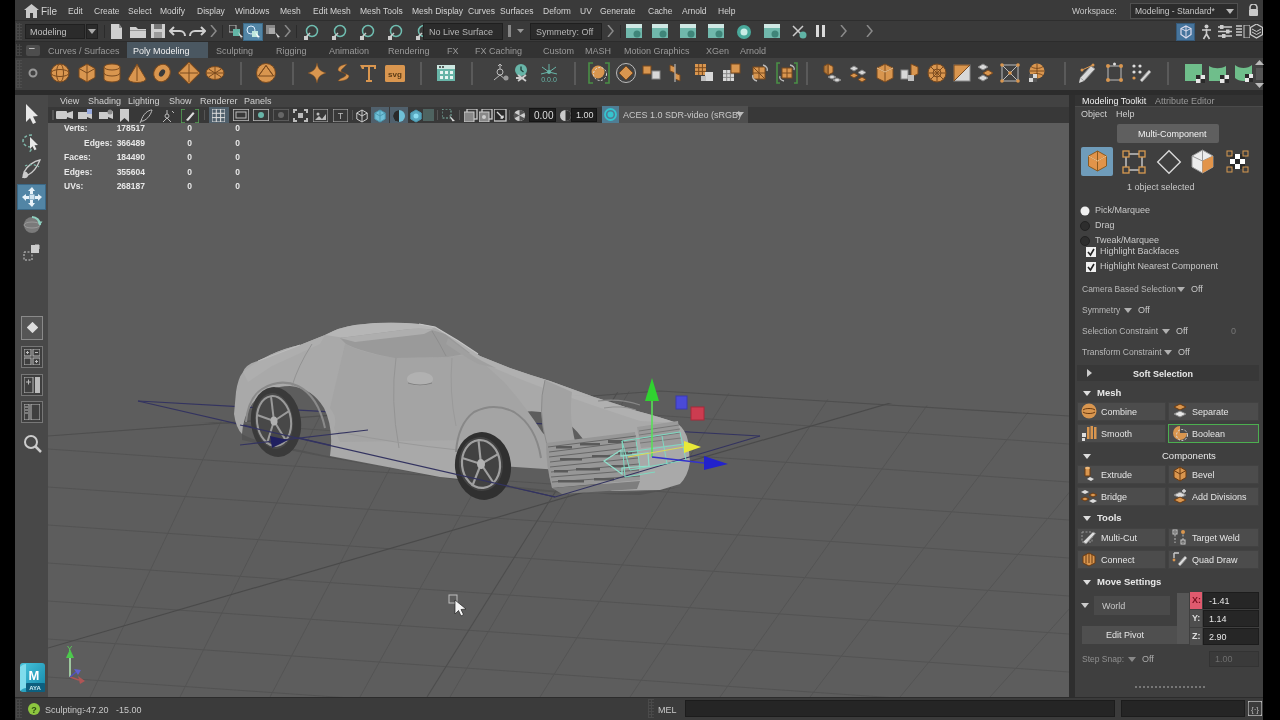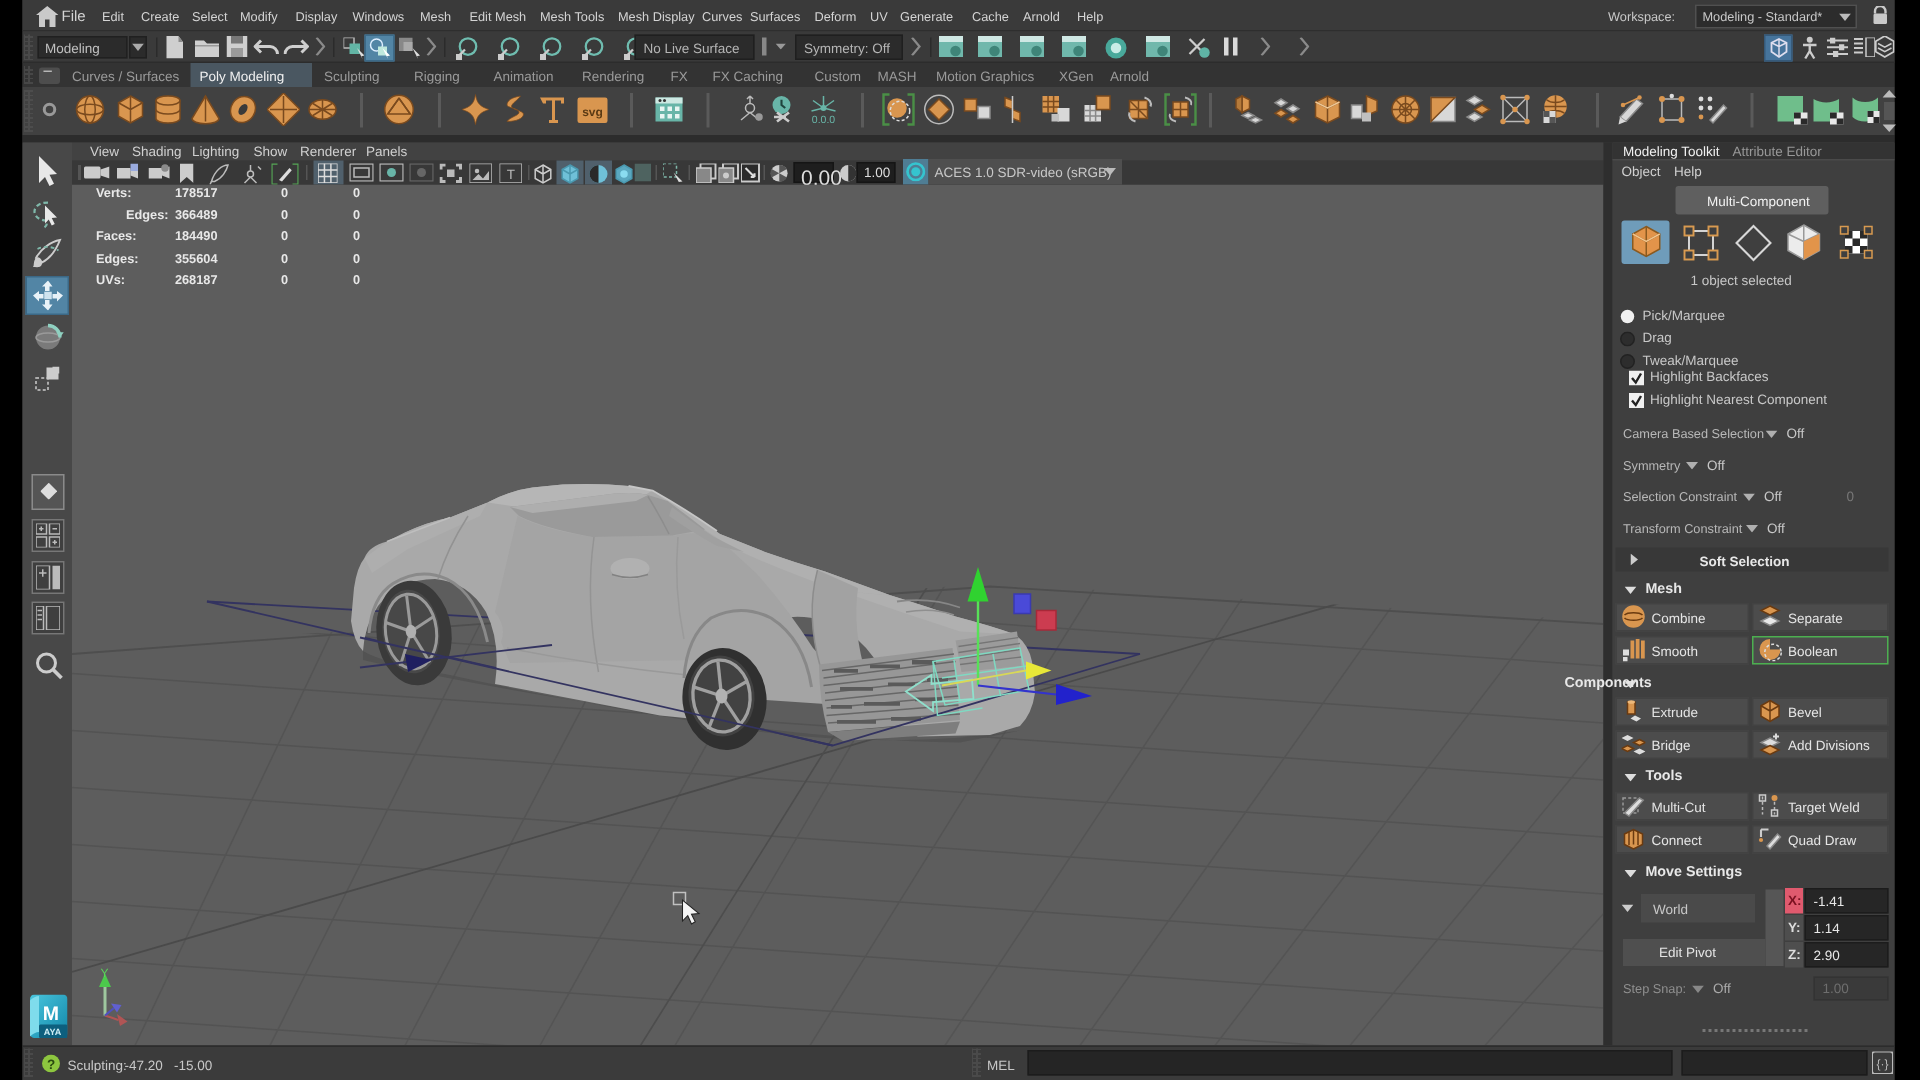--- a/index.html
+++ b/index.html
@@ -624,21 +624,21 @@
 <svg class="abs" style="left:494px;top:109px" width="13" height="13">
     <rect x="0" y="0" width="12" height="12" fill="#2a2a2a" stroke="#ccc" stroke-width="1.3"></rect>
     <path d="M3 3l6 6M9 9h-2.5M9 9V6.5" stroke="#ddd" stroke-width="1.4"></path>
   </svg>
 <div class="abs" style="left:509px;top:110px;width:1px;height:10px;background:#555;"></div>
 <svg class="abs" style="left:513px;top:109px" width="13" height="13" viewBox="0 0 14 14">
     <circle cx="7" cy="7" r="6" fill="#ccc"></circle>
     <path d="M7 7L7 1A6 6 0 0 1 12.5 4zM7 7l5.5 3a6 6 0 0 1-5.5 3zM7 7L1.5 10A6 6 0 0 1 1.5 4z" fill="#555"></path>
   </svg>
 <div class="abs" style="left:529px;top:108px;width:27px;height:14px;background:#1e1e1e;border:1px solid #151515;"></div>
-<div class="abs" style="left:534px;top:110px;font-size:14px;color:#ddd;font-weight:normal;white-space:nowrap;">0.00</div>
+<div class="abs" style="left:534px;top:110px;font-size:10px;color:#ddd;font-weight:normal;white-space:nowrap;">0.00</div>
 <svg class="abs" style="left:559px;top:109px" width="13" height="13">
     <circle cx="6.5" cy="6.5" r="5.5" fill="#ccc"></circle>
     <path d="M6.5 1a5.5 5.5 0 0 1 0 11z" fill="#333"></path>
   </svg>
 <div class="abs" style="left:571px;top:108px;width:26px;height:14px;background:#1e1e1e;border:1px solid #151515;"></div>
 <div class="abs" style="left:576px;top:110px;font-size:9px;color:#ddd;font-weight:normal;white-space:nowrap;">1.00</div>
 <div class="abs" style="left:602px;top:106px;width:17px;height:17px;background:#4f7d94;"></div>
 <svg class="abs" style="left:604px;top:108px" width="13" height="13">
     <circle cx="6.5" cy="6.5" r="5.5" fill="none" stroke="#35c4cf" stroke-width="1.8"></circle>
     <circle cx="6.5" cy="6.5" r="3" fill="#35c4cf"></circle>
@@ -963,21 +963,21 @@
 <div class="abs" style="left:1101px;top:429px;font-size:9px;color:#e5e5e5;font-weight:normal;white-space:nowrap;">Smooth</div>
 <div class="abs" style="left:1168px;top:424px;width:91px;height:19px;background:#4c4c4c;border:1px solid #4caf50;"></div>
 <svg class="abs" style="left:1172px;top:425px" width="16" height="16" viewBox="0 0 16 16">
     <path d="M8 1a7 7 0 1 0 7 7h-7z" fill="#d9964f"></path>
     <circle cx="10" cy="10" r="5.5" fill="none" stroke="#ddd" stroke-dasharray="2 1.5"></circle>
   </svg>
 <div class="abs" style="left:1192px;top:429px;font-size:9px;color:#e5e5e5;font-weight:normal;white-space:nowrap;">Boolean</div>
 <svg class="abs" style="left:1083px;top:454px" width="8" height="5">
     <path d="M0 0h8L4 5z" fill="#ddd"></path>
   </svg>
-<div class="abs" style="left:1043px;top:450px;font-size:9.5px;color:#e8e8e8;font-weight:bold;white-space:nowrap;">Components</div>
+<div class="abs" style="left:1162px;top:450px;font-size:9.5px;color:#e8e8e8;font-weight:normal;white-space:nowrap;">Components</div>
 <div class="abs" style="left:1077px;top:465px;width:89px;height:19px;background:#4c4c4c;border:1px solid #424242;"></div>
 <svg class="abs" style="left:1081px;top:466px" width="16" height="16" viewBox="0 0 16 16">
     <path d="M4 2h5v8H4z" fill="#d9964f" stroke="#6a3a10"></path>
     <ellipse cx="6.5" cy="2" rx="2.5" ry="1.2" fill="#edb87a"></ellipse>
     <path d="M9 11l4 2-3 2-4-2z" fill="#ddd"></path>
   </svg>
 <div class="abs" style="left:1101px;top:470px;font-size:9px;color:#e5e5e5;font-weight:normal;white-space:nowrap;">Extrude</div>
 <div class="abs" style="left:1168px;top:465px;width:91px;height:19px;background:#4c4c4c;border:1px solid #424242;"></div>
 <svg class="abs" style="left:1172px;top:466px" width="16" height="16" viewBox="0 0 16 16">
     <path d="M8 1l6 3.5v7L8 15l-6-3.5v-7z" fill="#d9964f" stroke="#6a3a10"></path>

